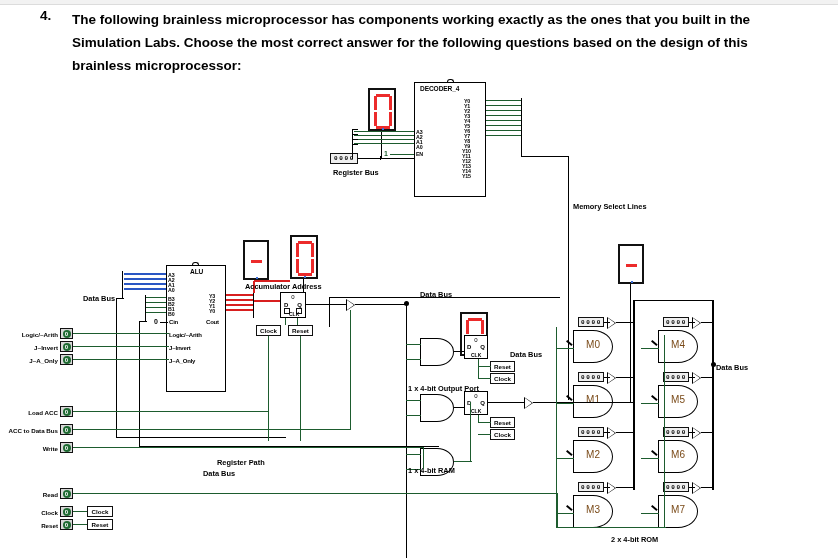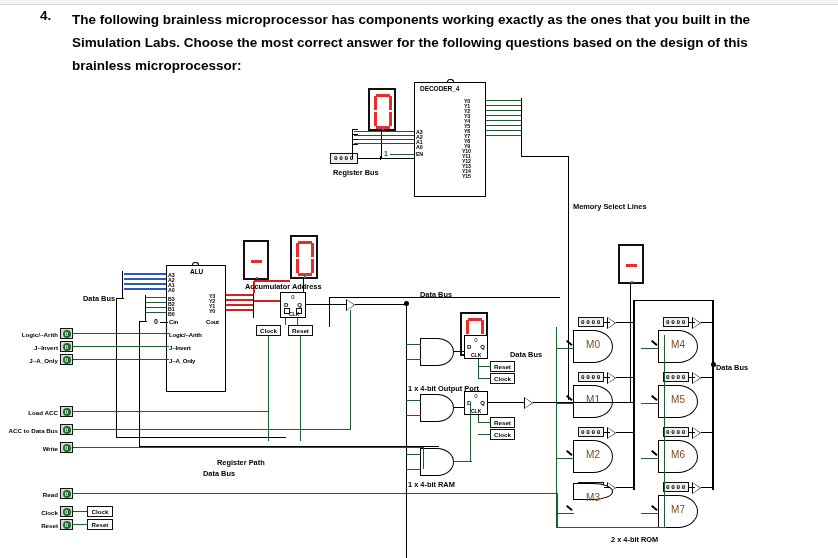--- a/index.html
+++ b/index.html
@@ -359,21 +359,21 @@
   <div class="w wh" style="left:533px;top:322px;width:28px;"></div>
 
   <div class="andg" style="left:420px;top:368px;width:34px;height:28px;">
     <span class="bdy"></span>
     </div>
   <div class="w wh g" style="left:406px;top:374px;width:15px;"></div>
   <div class="w wh g" style="left:406px;top:389px;width:15px;"></div>
   <div class="w wh g" style="left:454px;top:381px;width:18px;"></div>
   <div class="w wv g" style="left:470px;top:322px;height:60px;"></div>
 
-  <div class="lbl2" style="left:408px;top:400px;">1 x 4-bit RAM</div>
+  <div class="lbl2" style="left:408px;top:386px;">1 x 4-bit RAM</div>
 
   <div class="hexd" style="left:578px;top:237px;width:26px;height:10px;">0000</div>
   <div class="tri" style="left:607px;top:237px;">
       <i></i>
     </div>
   <div class="andg" style="left:573px;top:250px;width:40px;height:33px;">
     <span class="bdy"></span>
       <span class="nm" style="top:9px;">M0</span>
     </div>
   <div class="w wh" style="left:604px;top:242px;width:6px;"></div>
@@ -398,21 +398,21 @@
     <span class="bdy"></span>
       <span class="nm" style="top:9px;">M2</span>
     </div>
   <div class="w wh" style="left:604px;top:352px;width:6px;"></div>
   <div class="w wh" style="left:616px;top:352px;width:18px;"></div>
 
   <div class="hexd" style="left:578px;top:402px;width:26px;height:10px;">0000</div>
   <div class="tri" style="left:607px;top:402px;">
       <i></i>
     </div>
-  <div class="andg" style="left:573px;top:403px;width:40px;height:17px;">
+  <div class="andg" style="left:573px;top:415px;width:40px;height:33px;">
     <span class="bdy"></span>
       <span class="nm" style="top:9px;">M3</span>
     </div>
   <div class="w wh" style="left:604px;top:407px;width:6px;"></div>
   <div class="w wh" style="left:616px;top:407px;width:18px;"></div>
 
   <div class="hexd" style="left:663px;top:237px;width:26px;height:10px;">0000</div>
   <div class="tri" style="left:692px;top:237px;">
       <i></i>
     </div>

